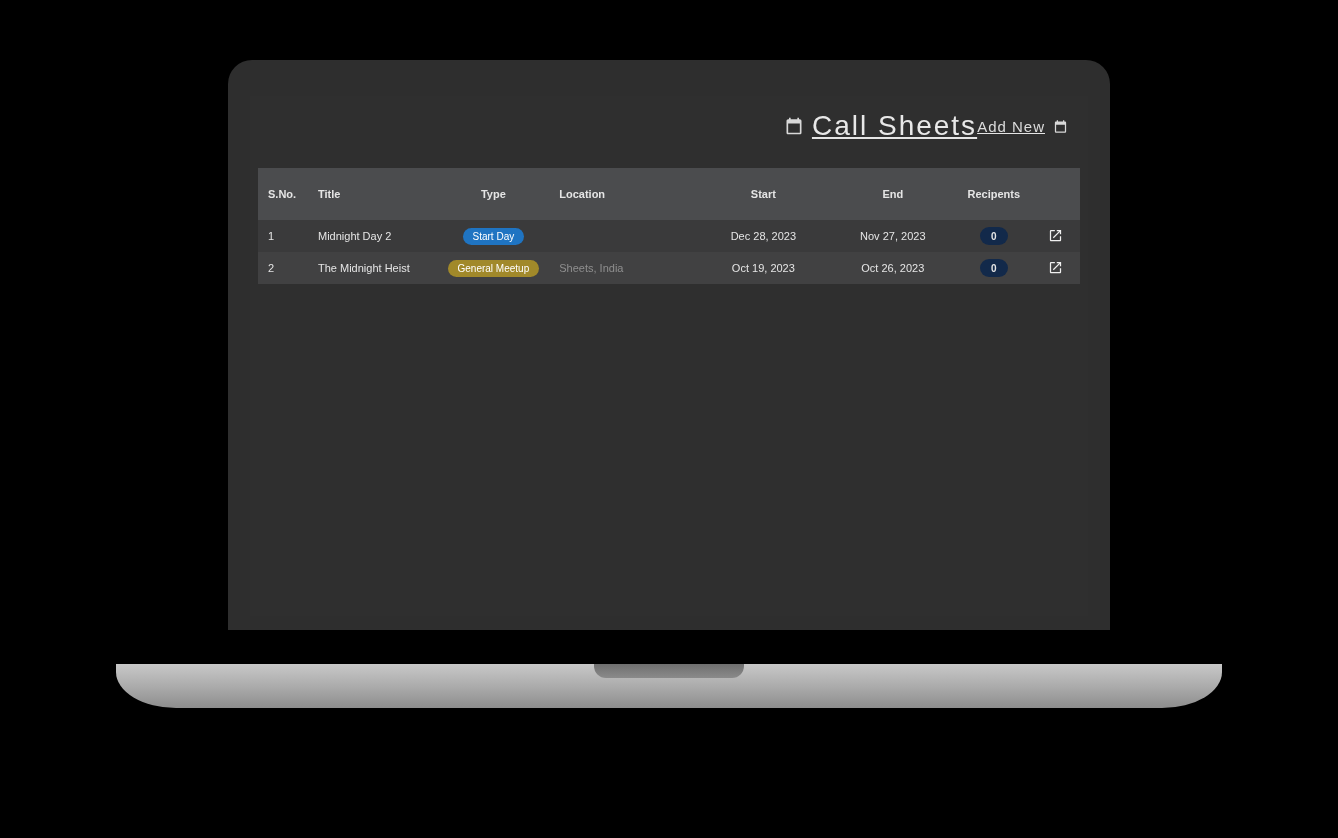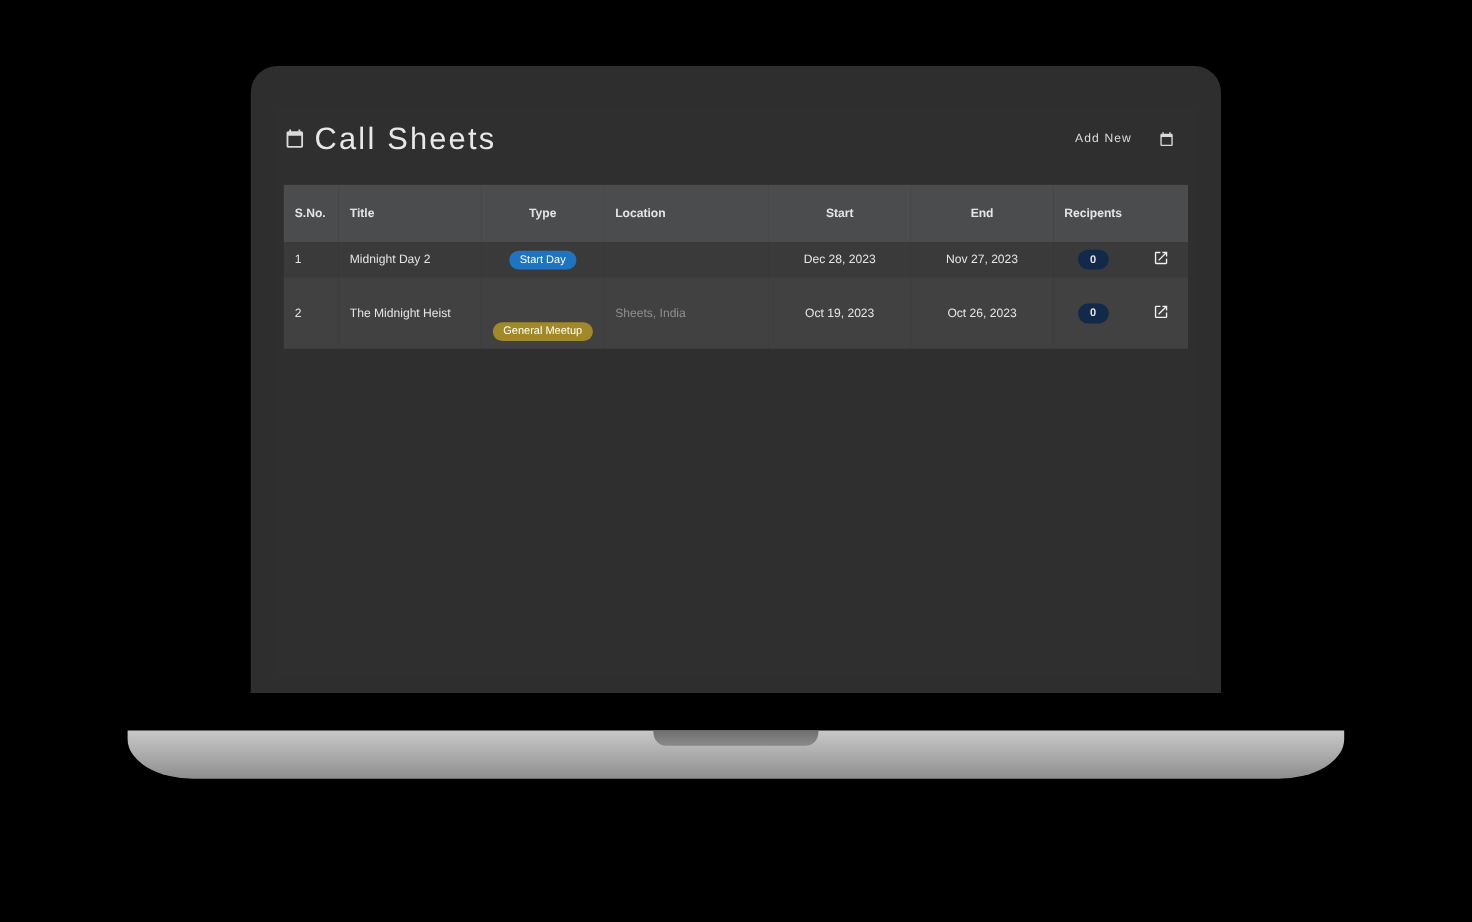--- a/index.html
+++ b/index.html
@@ -51,46 +51,47 @@
       transform: translateX(-50%);
       width: 150px;
       height: 14px;
       background: linear-gradient(to bottom, #6f6f6f 0%, #8a8a8a 100%);
       border-radius: 0 0 12px 12px;
     }
     
     .header {
       display: flex;
       align-items: center;
-      justify-content: space-between;
+      justify-content: flex-end;
       padding: 14px 20px 26px 8px;
       color: #e5e5e5;
+      text-decoration: underline;
     }
     .header-left {
       display: flex;
       align-items: center;
       gap: 8px;
     }
     .cal-icon {
       width: 20px; height: 20px; fill: #d9d9d9;
     }
     .page-title {
       font-family: "Comic Sans MS", "Comic Sans", cursive, Arial;
       font-size: 28px;
       letter-spacing: 2px;
       color: #e8e8e8;
       font-weight: 400;
     }
     .add-new {
       display: flex;
       align-items: center;
-      gap: 24px;
+      gap: 8px;
       color: #dcdcdc;
       font-family: "Comic Sans MS", "Comic Sans", cursive, Arial;
-      font-size: 11px;
+      font-size: 15px;
       letter-spacing: 1px;
       cursor: pointer;
     }
     .add-new .cal-icon { width: 15px; height: 15px; }
     
     .table {
       width: calc(100% - 16px);
       margin: 0 8px;
       border-collapse: collapse;
       font-size: 11px;
@@ -128,21 +129,21 @@
     .col-act   { width: 50px; }
     .badge {
       display: inline-block;
       padding: 3px 10px;
       border-radius: 12px;
       font-size: 10px;
       color: #fff;
       white-space: nowrap;
     }
     .badge-blue { background: #1f74c2; }
-    .badge-olive { background: #a1892a; margin-top: 34px; }
+    .badge-olive { background: #a1892a; }
     .rec-pill {
       display: inline-flex;
       align-items: center;
       justify-content: center;
       min-width: 28px;
       height: 18px;
       padding: 0 8px;
       border-radius: 10px;
       background: #12294a;
       color: #e5e5e5;

